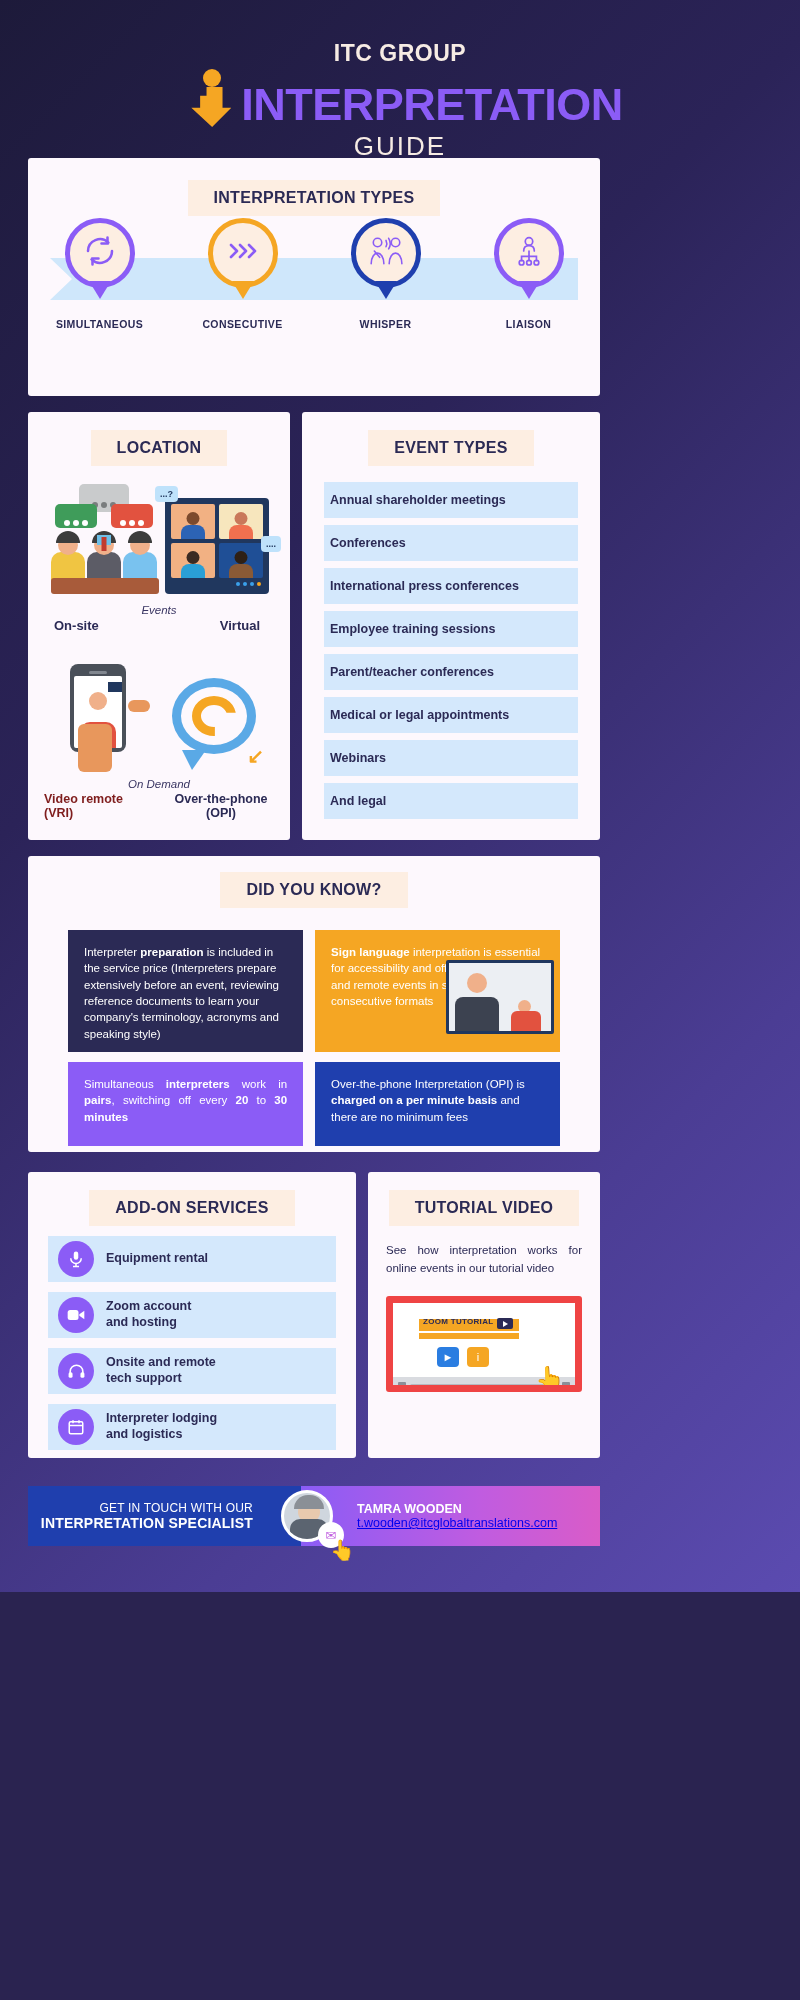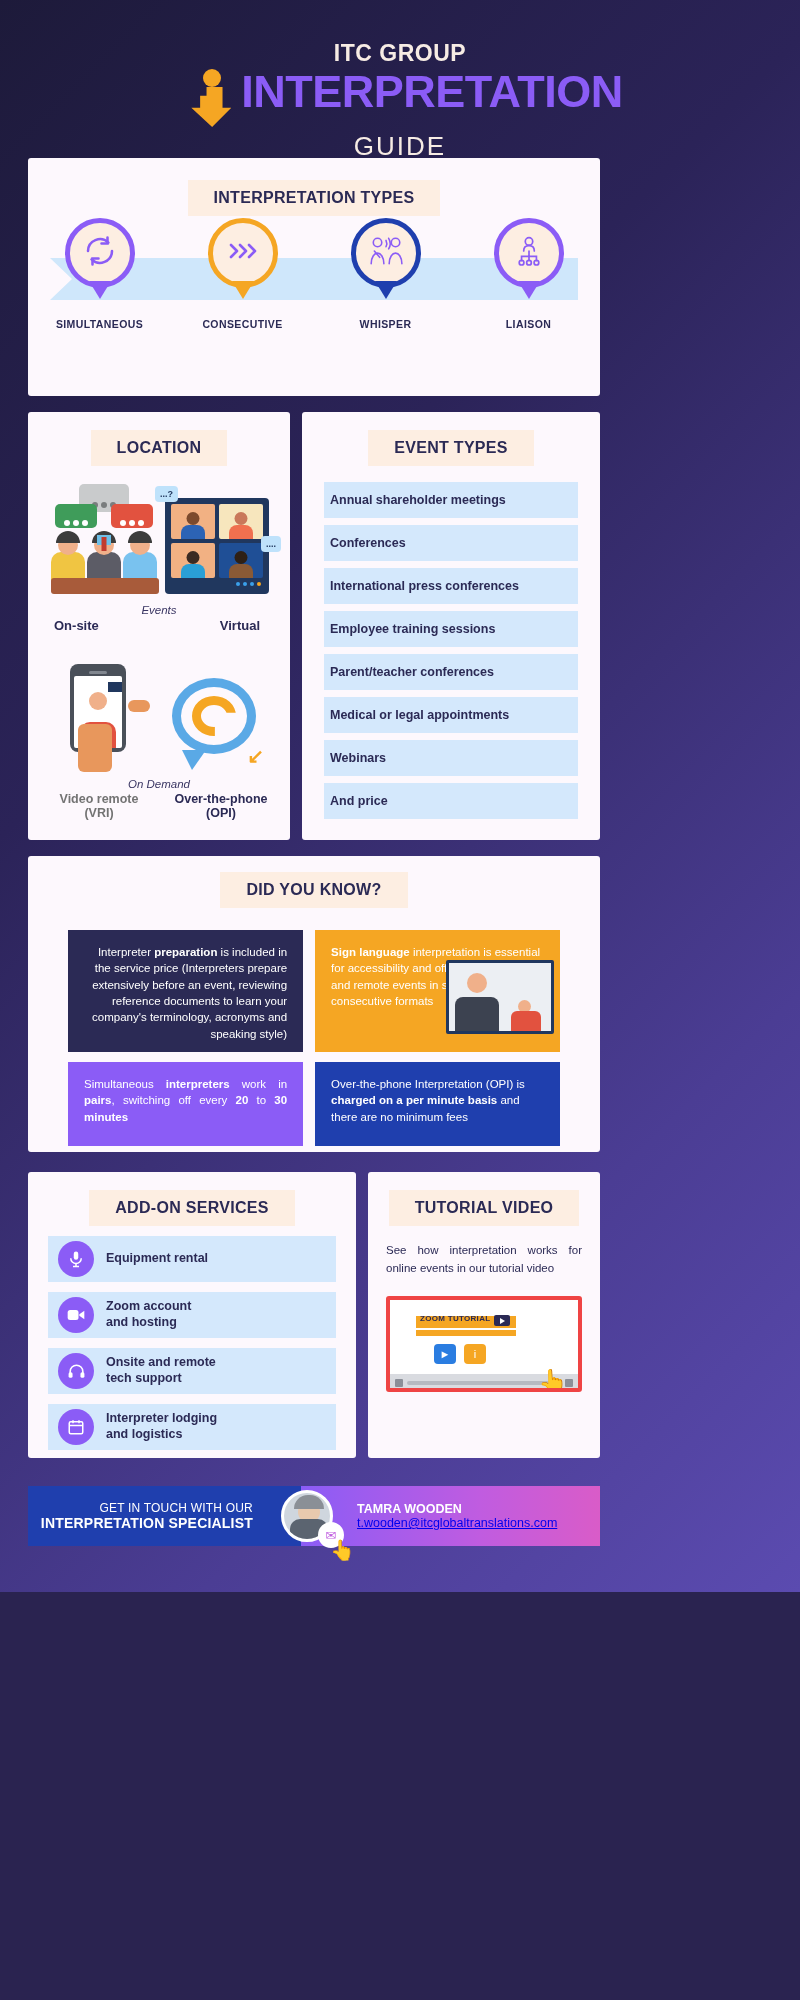--- a/index.html
+++ b/index.html
@@ -13,21 +13,21 @@
     position:relative; width:800px; height:1592px;
     background:linear-gradient(135deg,#1d1a3a 0%, #2b2358 35%, #4b3d94 75%, #5b4bb0 100%);
   }
 
   
   .header { padding:40px 0 22px; text-align:center; position:relative; }
   .brand {
     font-size:23px; font-weight:bold; letter-spacing:.5px;
     color:#f7ece4; margin-bottom:2px;
   }
-  .title-row { display:flex; align-items:flex-start; justify-content:center; gap:6px;padding-left:12px; }
+  .title-row { display:flex; align-items:flex-end; justify-content:center; gap:6px;padding-left:12px; }
   .logo-mark { width:46px; height:58px; position:relative; flex:0 0 auto; }
   .logo-mark .dot {
     position:absolute; left:14px; top:0; width:18px; height:18px;
     border-radius:50%; background:#f5a623;
   }
   .logo-mark .hook {
     position:absolute; left:2px; top:18px; width:40px; height:40px;
     background:#f5a623;
     clip-path:polygon(38% 0%, 78% 0%, 78% 52%, 100% 52%, 52% 100%, 0% 52%, 22% 52%, 22% 22%, 38% 22%);
     border-radius:6px;
@@ -83,21 +83,21 @@
   
   .loc-card { position:absolute; left:28px; top:412px; width:262px; height:428px; padding-top:18px; }
   .loc-img-row { display:flex; justify-content:center; align-items:flex-end; gap:4px; margin-top:18px; }
   .loc-caption { position:relative; height:44px; margin-top:10px;padding-left:28px; }
   .cap-italic {
     position:absolute; left:0; right:0; top:0; text-align:center;
     font-style:italic; font-size:11.5px; color:#3a3663;
   }
   .cap-left { position:absolute; left:26px; top:14px; font-weight:bold; font-size:13px; color:#2b2a55; }
   .cap-right { position:absolute; right:30px; top:14px; font-weight:bold; font-size:13px; color:#2b2a55; }
-  .cap-left2 { position:absolute; left:16px; top:14px; font-weight:bold; font-size:12.5px; color:#737373; text-align:center; width:110px;}
+  .cap-left2 { position:absolute; left:16px; top:14px; font-weight:bold; font-size:12.5px; color:#7f1d1d; text-align:left; width:110px;}
   .cap-right2 { position:absolute; right:4px; top:14px; font-weight:bold; font-size:12.5px; color:#2b2a55; text-align:center; width:130px;}
 
   
   .meet { width:112px; height:110px; position:relative; }
   .bub { position:absolute; border-radius:5px; }
   .bub .d { width:6px;height:6px;border-radius:50%;background:#fff;display:inline-block;margin:0 1.5px;}
   .bub.grey{ left:30px; top:0; width:50px;height:28px;background:#c9cbcc; text-align:center; padding-top:10px;}
   .bub.grey .d{background:#7a7d7e;}
   .bub.green{ left:6px; top:20px; width:42px;height:24px;background:#3f9c5a; text-align:center; padding-top:8px;}
   .bub.red{ left:62px; top:20px; width:42px;height:24px;background:#e2523f; text-align:center; padding-top:8px;}
@@ -163,21 +163,21 @@
   }
 
   
   .dyk-card { position:absolute; left:28px; top:856px; width:572px; height:296px; padding-top:16px; }
   .dyk-grid { display:flex; gap:12px; padding:0 40px; margin-top:22px; }
   .dyk-col { display:flex; flex-direction:column; gap:10px; }
   .dyk-left { width:240px; }
   .dyk-right { width:250px; }
   .box { padding:14px 16px; font-size:11.5px; line-height:1.42; color:#fff; }
   .box b { font-weight:bold; }
-  .box.navy { background:#2b2a55; height:122px;text-align:right;}
+  .box.navy { background:#2b2a55; height:122px;}
   .box.purple { background:#8b5cf6; height:84px; text-align:justify;}
   .box.amber { background:#f5a623; height:122px; position:relative; overflow:hidden;}
   .box.blue { background:#1f3fae; height:84px;}
   .sign-img {
     position:absolute; right:6px; top:30px; width:108px; height:74px;
     background:#eceff3; border:3px solid #20375e; border-radius:2px; overflow:hidden;
   }
   .sign-img .m-h{position:absolute;left:18px;top:10px;width:20px;height:20px;border-radius:50%;background:#f0b08a;}
   .sign-img .m-b{position:absolute;left:6px;bottom:0;width:44px;height:34px;border-radius:8px 8px 0 0;background:#3c4250;}
   .sign-img .g-h{position:absolute;right:20px;bottom:18px;width:13px;height:13px;border-radius:50%;background:#f0b08a;}
@@ -191,21 +191,21 @@
   }
   .addon-icon {
     width:36px; height:36px; border-radius:50%; background:#8b5cf6; flex:0 0 auto;
     display:flex; align-items:center; justify-content:center; color:#fff;
   }
   .addon-label { font-weight:bold; font-size:12.5px; color:#2b2a55; line-height:1.25; }
 
   .tut-card { position:absolute; left:368px; top:1172px; width:232px; height:286px; padding:18px 18px 0; }
   .tut-text { font-size:11.5px; color:#2b2a55; line-height:1.55; text-align:justify; margin-top:16px; }
   .tut-player {
-    margin-top:18px; border:4px solid #ef4444; border-radius:3px; height:96px;
+    margin-top:18px; border:7px solid #ef4444; border-radius:3px; height:96px;
     background:#f3f4f6; position:relative; overflow:hidden;
   }
   .tut-screen { background:#fff; height:74px; position:relative; }
   .tut-band { position:absolute; left:26px; top:16px; width:100px; height:12px; background:#f5a623; }
   .tut-band2 { position:absolute; left:26px; top:30px; width:100px; height:6px; background:#f5a623; }
   .tut-zoomlbl {
     position:absolute; left:30px; top:14px; font-size:8px; font-weight:bold; color:#2b2a55; letter-spacing:.3px;
   }
   .tut-play {
     position:absolute; left:104px; top:15px; width:16px;height:11px;background:#2b2a55;border-radius:2px;
@@ -442,21 +442,21 @@
       <div class="sec-title">EVENT TYPES</div>
     </div>
     <div class="ev-list">
       <div class="ev-item">Annual shareholder meetings</div>
       <div class="ev-item">Conferences</div>
       <div class="ev-item">International press conferences</div>
       <div class="ev-item">Employee training sessions</div>
       <div class="ev-item">Parent/teacher conferences</div>
       <div class="ev-item">Medical or legal appointments</div>
       <div class="ev-item">Webinars</div>
-      <div class="ev-item">And price</div>
+      <div class="ev-item">And legal</div>
     </div>
   </div>
 
   <div class="card dyk-card">
     <div class="center">
       <div class="sec-title">DID YOU KNOW?</div>
     </div>
     <div class="dyk-grid">
       <div class="dyk-col dyk-left">
         <div class="box navy">Interpreter <b>preparation</b> is included in the service price (Interpreters prepare extensively before an event, reviewing reference documents to learn your company's terminology, acronyms and speaking style)</div>

